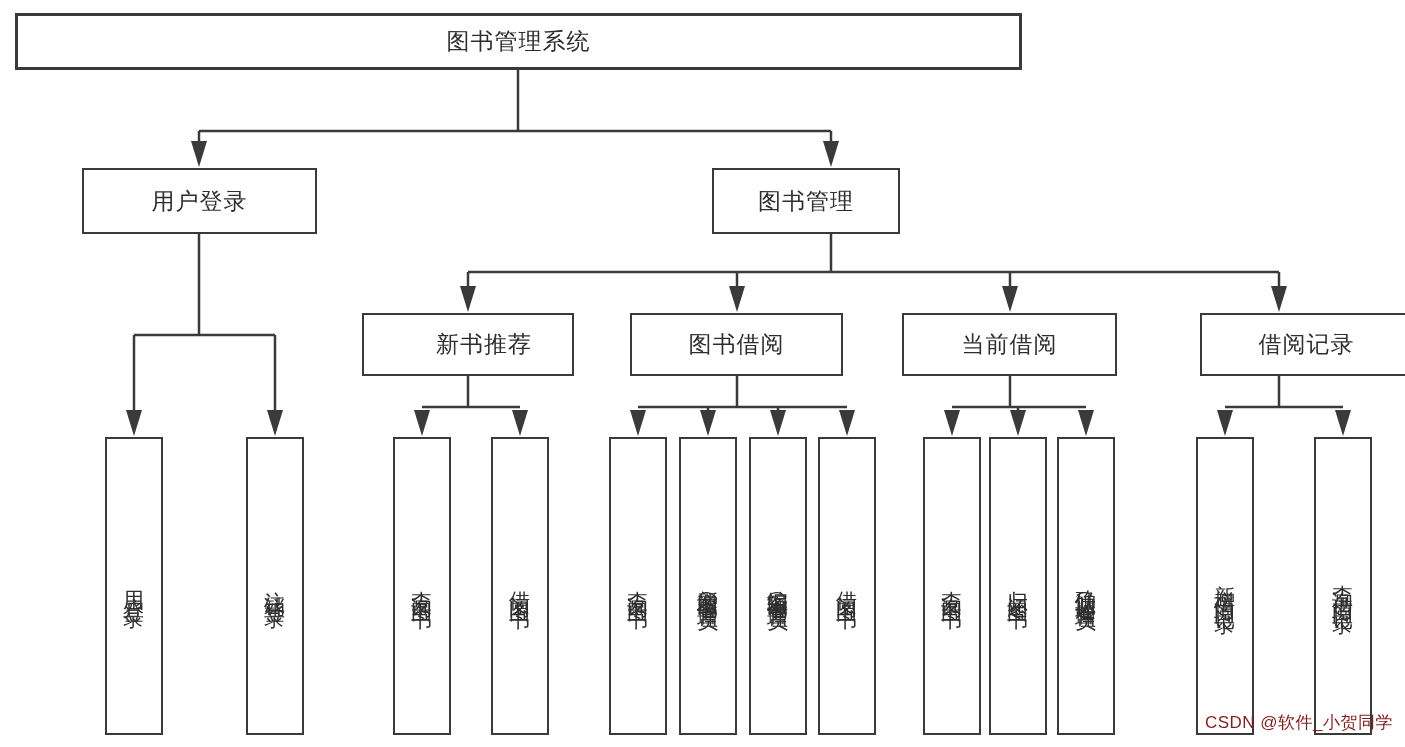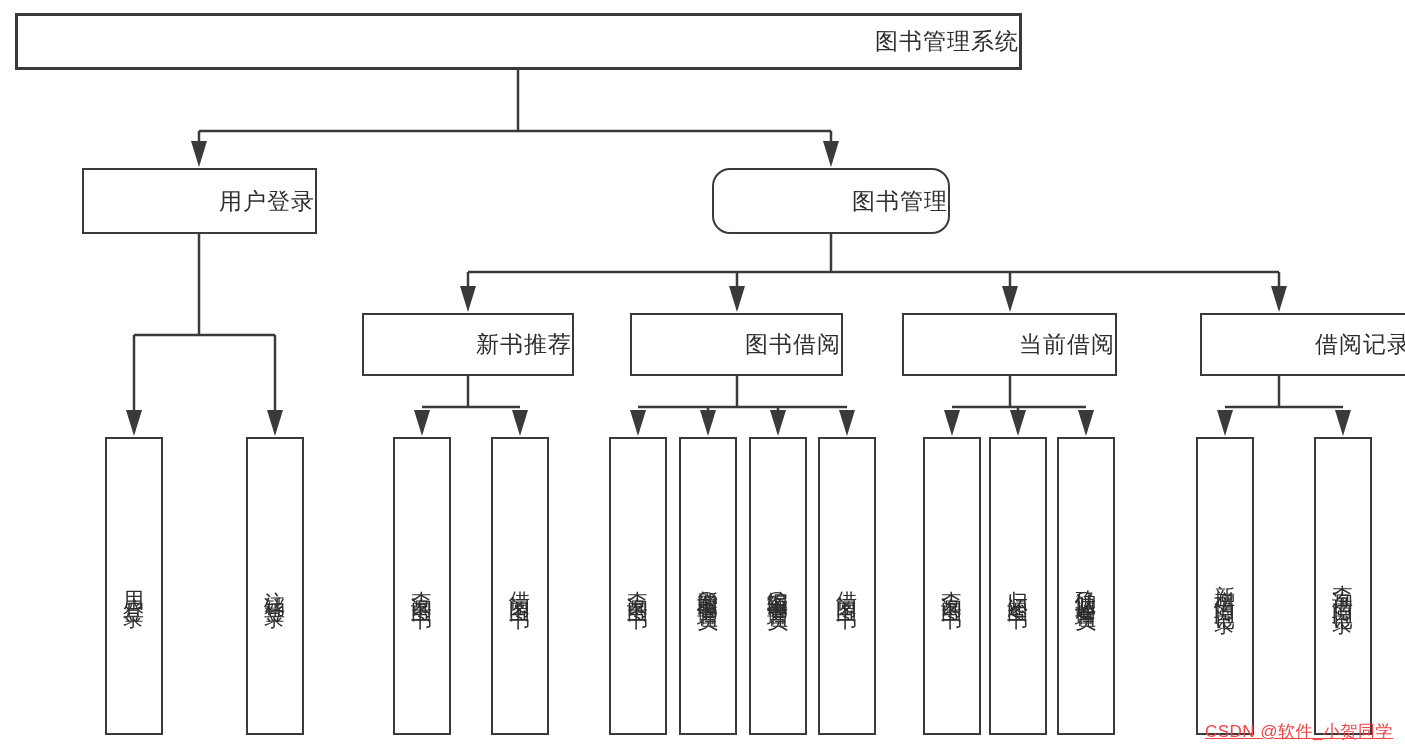--- a/index.html
+++ b/index.html
@@ -15,30 +15,30 @@
   svg.connectors path { stroke: #3a3a3a; stroke-width: 2.5; fill: none; }
   svg.connectors polygon { fill: #3a3a3a; }
 
   .node {
     position: absolute;
     box-sizing: border-box;
     background: #ffffff;
     border: 2px solid #3a3a3a;
     display: flex;
     align-items: center;
-    justify-content: flex-end;
+    justify-content: center;
     color: #2e2e2e;
     font-size: 23px;
     letter-spacing: 1px;
     white-space: nowrap;
   }
   .node.root { border-width: 3px; left: 15px; top: 13px; width: 1007px; height: 57px; }
 
   .n-login  { left: 82px;  top: 168px; width: 235px; height: 66px; }
-  .n-mgmt   { left: 712px; top: 168px; width: 238px; height: 66px; border-radius: 18px; }
+  .n-mgmt   { left: 712px; top: 168px; width: 188px; height: 66px; }
 
   .n-recommend { left: 362px;  top: 313px; width: 212px; height: 63px; padding-left: 32px; }
   .n-borrowing { left: 630px;  top: 313px; width: 213px; height: 63px; }
   .n-current   { left: 902px;  top: 313px; width: 215px; height: 63px; }
   .n-records   { left: 1200px; top: 313px; width: 213px; height: 63px; }
 
   .leaf {
     position: absolute;
     box-sizing: border-box;
     top: 437px;
@@ -70,26 +70,25 @@
   .lf-8  { left: 818px; }
   .lf-9  { left: 923px; }
   .lf-10 { left: 989px; }
   .lf-11 { left: 1057px; }
   .lf-12 { left: 1196px; }
   .lf-13 { left: 1314px; }
 
   .watermark {
     position: absolute;
     right: 12px;
-    bottom: 4px;
-    color: #ef4444;
+    bottom: 13px;
+    color: #7f1d1d;
     font-size: 17px;
     letter-spacing: 0.5px;
     white-space: nowrap;
-    text-decoration: underline;
   }
 </style>
 </head>
 <body>
 
 <div class="canvas">
 
   <svg class="connectors" width="1405" height="747">
     <g>
       <path d="M518,69 V131"></path>

